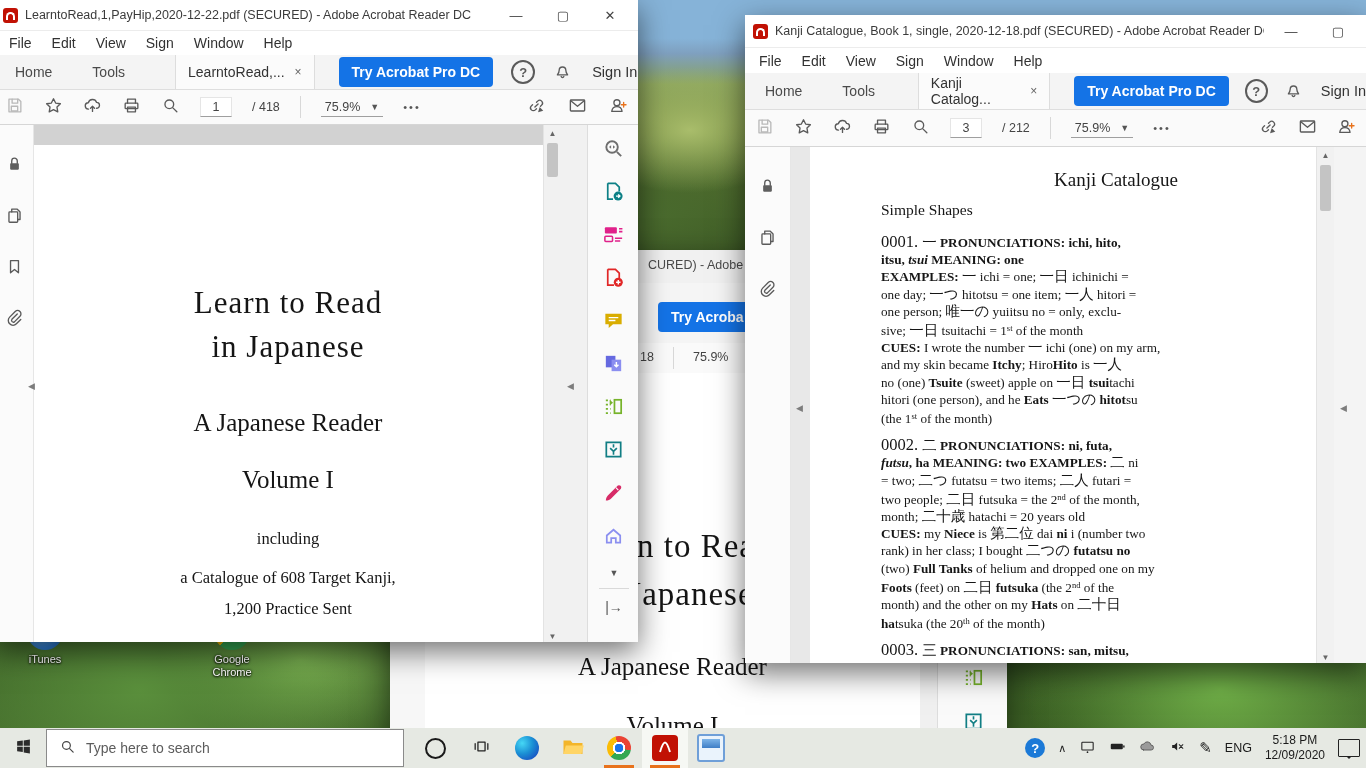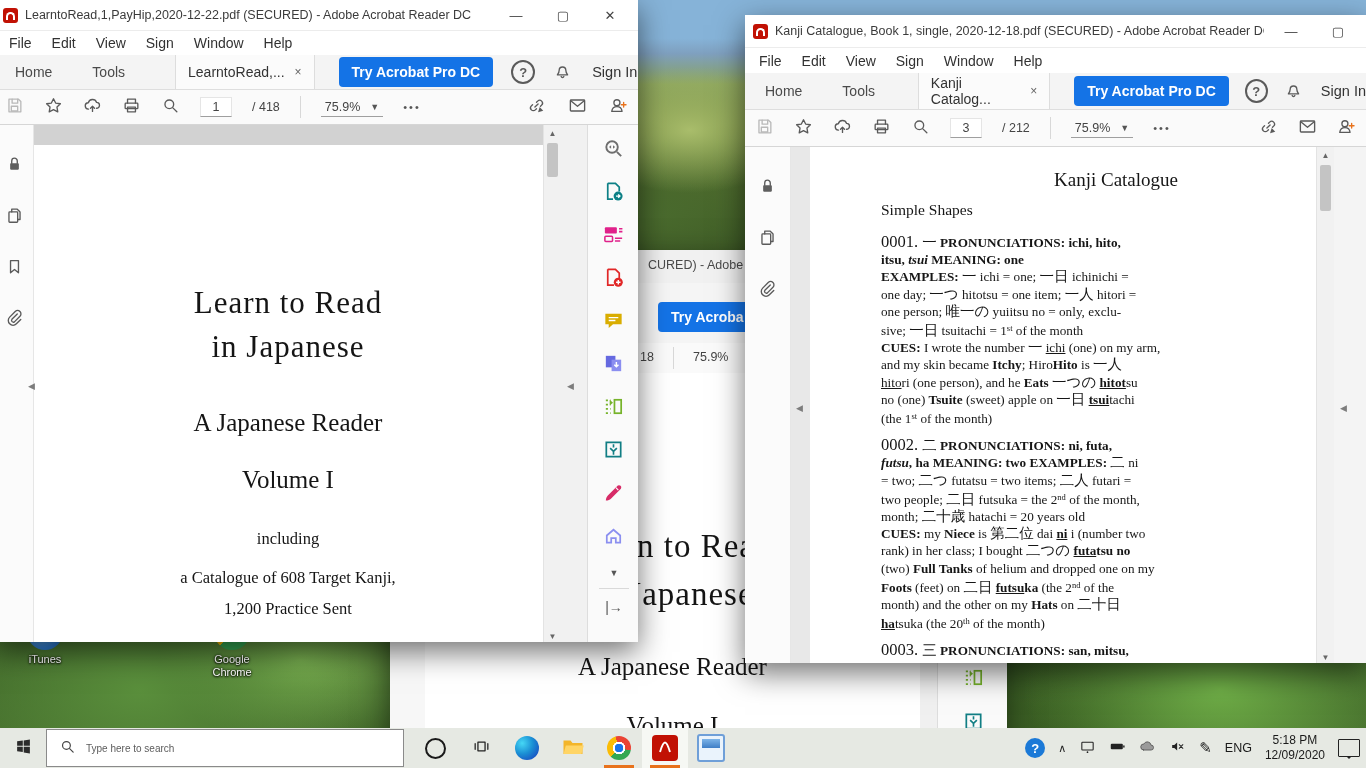--- a/index.html
+++ b/index.html
@@ -85,21 +85,21 @@
   #ldoc .dline:nth-child(7){top:474px;}
   #ldoc .dline:nth-child(8){top:505px;margin-left:30px;}
   
   #kcol{position:absolute;left:136px;top:22px;width:470px;font-family:"Liberation Serif",serif;color:#161616;}
   .ktitle{text-align:center;font-size:19px;margin-bottom:10px;}
   .khead{font-size:15.5px;margin-bottom:14px;}
   .kentry{margin-bottom:9px;}
   .kline{font-size:13.2px;line-height:17.2px;white-space:nowrap;}
   .kb{font-weight:bold;}
   .ki{font-style:italic;}
-  .ku{text-decoration:underline;}
+  .ku{}
   .kk{font-size:14.5px;font-family:"DejaVu Sans",sans-serif;}
   .knum{font-size:16.5px;}
   .ksup{font-size:8.5px;vertical-align:4px;}
   
   #midwin{position:absolute;left:390px;top:250px;width:617px;height:518px;z-index:10;
     box-shadow:0 10px 28px rgba(0,0,0,.5);background:#fff;overflow:hidden;}
   #mid-titlebar{position:absolute;left:0;top:0;right:0;height:33px;background:#f1f1f1;border-bottom:1px solid #e0e0e0;}
   #mid-titlefrag{position:absolute;left:258px;top:8px;font-size:12.5px;color:#4a4a4a;white-space:nowrap;}
   #mid-tabzone{position:absolute;left:0;top:33px;right:0;height:60px;background:#f5f5f5;}
   #mid-try{position:absolute;left:268px;top:52px;}
@@ -110,21 +110,21 @@
   #mid-panel{position:absolute;left:547px;top:123px;bottom:0;right:0;background:#fafafa;border-left:1px solid #ddd;}
   .midtext{position:absolute;width:495px;left:35px;text-align:center;font-family:"Liberation Serif",serif;
     color:#151515;white-space:nowrap;}
   
   #taskbar{position:absolute;left:0;right:0;bottom:0;height:40px;background:#e6e9e3;z-index:100;
     display:flex;align-items:center;font-size:12px;color:#1a1a1a;}
   .tb-start{width:46px;height:40px;display:flex;align-items:center;justify-content:center;}
   .tb-search{width:358px;height:38px;background:#fff;border:1px solid #8a8a8a;display:flex;align-items:center;
     gap:10px;padding-left:12px;box-sizing:border-box;}
   .tb-search .gi{width:17px;height:17px;stroke:#444;}
-  .tb-search-text{font-size:10px;color:#5c5c5c;}
+  .tb-search-text{font-size:14px;color:#5c5c5c;}
   .tb-app{width:46px;height:40px;display:flex;align-items:center;justify-content:center;position:relative;}
   .tb-app.running:after{content:"";position:absolute;left:8px;right:8px;bottom:0;height:3px;background:#e8721c;}
   .tb-app.active{background:#f6f8f4;}
   .ti{width:24px;height:24px;}
   .cortana-ring{width:17px;height:17px;border:2px solid #1a1a1a;border-radius:50%;}
   .edgeball{width:24px;height:24px;border-radius:50%;
     background:radial-gradient(circle at 30% 30%,#45d7f5,#1b8fd4 45%,#1956c4 80%);}
   .acrobox{width:26px;height:26px;border-radius:4px;background:#c11104;display:flex;align-items:center;justify-content:center;}
   .app6{width:24px;height:24px;border:2px solid #6f9fd8;border-radius:3px;background:#eaf3fc;position:relative;}
   .app6:after{content:"";position:absolute;left:3px;top:3px;right:3px;height:9px;background:linear-gradient(#7db4e8,#3f7ec6);}
@@ -455,22 +455,22 @@
         <div id="kanji-entries">
             <div class="kentry">
               <div class="kline"><span class="knum">0001. </span><span class="kk">一</span><span class="">   </span><span class="kb">PRONUNCIATIONS:</span><span class="kb">  ichi, hito,</span></div>
               <div class="kline"><span class="kb">itsu, </span><span class="kb ki">tsui</span><span class="kb">   MEANING:  one</span></div>
               <div class="kline"><span class="kb">EXAMPLES:</span><span class=""> </span><span class="kk">一</span><span class=""> ichi = one;   </span><span class="kk">一日</span><span class="">  ichinichi =</span></div>
               <div class="kline"><span class="">one day; </span><span class="kk">一つ</span><span class=""> hitotsu = one item;   </span><span class="kk">一人</span><span class="">  hitori =</span></div>
               <div class="kline"><span class="">one person;  </span><span class="kk">唯一の</span><span class=""> yuiitsu no  = only, exclu-</span></div>
               <div class="kline"><span class="">sive; </span><span class="kk">一日</span><span class="">  tsuitachi = 1</span><span class="ksup">st</span><span class=""> of the month</span></div>
               <div class="kline"><span class="kb">CUES:</span><span class=""> I wrote the number </span><span class="kk">一</span><span class=""> </span><span class="ku">ichi</span><span class=""> (one) on my arm,</span></div>
               <div class="kline"><span class="">and my skin became </span><span class="kb">Itchy</span><span class="">;  Hiro</span><span class="kb">Hito</span><span class=""> is </span><span class="kk">一人</span></div>
+              <div class="kline"><span class="">no (one) </span><span class="kb">Tsuite</span><span class=""> (sweet) apple on </span><span class="kk">一日</span><span class="">  </span><span class="kb ku">tsui</span><span class="">tachi</span></div>
               <div class="kline"><span class="ku">hito</span><span class="">ri (one person), and he </span><span class="kb">Eats</span><span class=""> </span><span class="kk">一つの</span><span class=""> </span><span class="kb ku">hitot</span><span class="">su</span></div>
-              <div class="kline"><span class="">no (one) </span><span class="kb">Tsuite</span><span class=""> (sweet) apple on </span><span class="kk">一日</span><span class="">  </span><span class="kb ku">tsui</span><span class="">tachi</span></div>
               <div class="kline"><span class="">(the 1</span><span class="ksup">st</span><span class=""> of the month)</span></div>
             </div>
             <div class="kentry">
               <div class="kline"><span class="knum">0002. </span><span class="kk">二</span><span class="">   </span><span class="kb">PRONUNCIATIONS:</span><span class="kb"> ni, futa,</span></div>
               <div class="kline"><span class="kb ki">futsu</span><span class="kb">, ha</span><span class="kb">   MEANING: two   EXAMPLES:</span><span class=""> </span><span class="kk">二</span><span class="">  ni</span></div>
               <div class="kline"><span class="">= two;  </span><span class="kk">二つ</span><span class="">  futatsu = two items;  </span><span class="kk">二人</span><span class="">  futari =</span></div>
               <div class="kline"><span class="">two people;  </span><span class="kk">二日</span><span class="">  futsuka = the 2</span><span class="ksup">nd</span><span class="">  of the month,</span></div>
               <div class="kline"><span class="">month; </span><span class="kk">二十歳</span><span class=""> hatachi = 20 years old</span></div>
               <div class="kline"><span class="kb">CUES:</span><span class=""> my </span><span class="kb">Niece</span><span class=""> is </span><span class="kk">第二位</span><span class=""> dai </span><span class="kb ku">ni</span><span class=""> i (number two</span></div>
               <div class="kline"><span class="">rank) in her class;  I bought </span><span class="kk">二つの</span><span class=""> </span><span class="kb ku">futa</span><span class="kb">tsu no</span></div>

